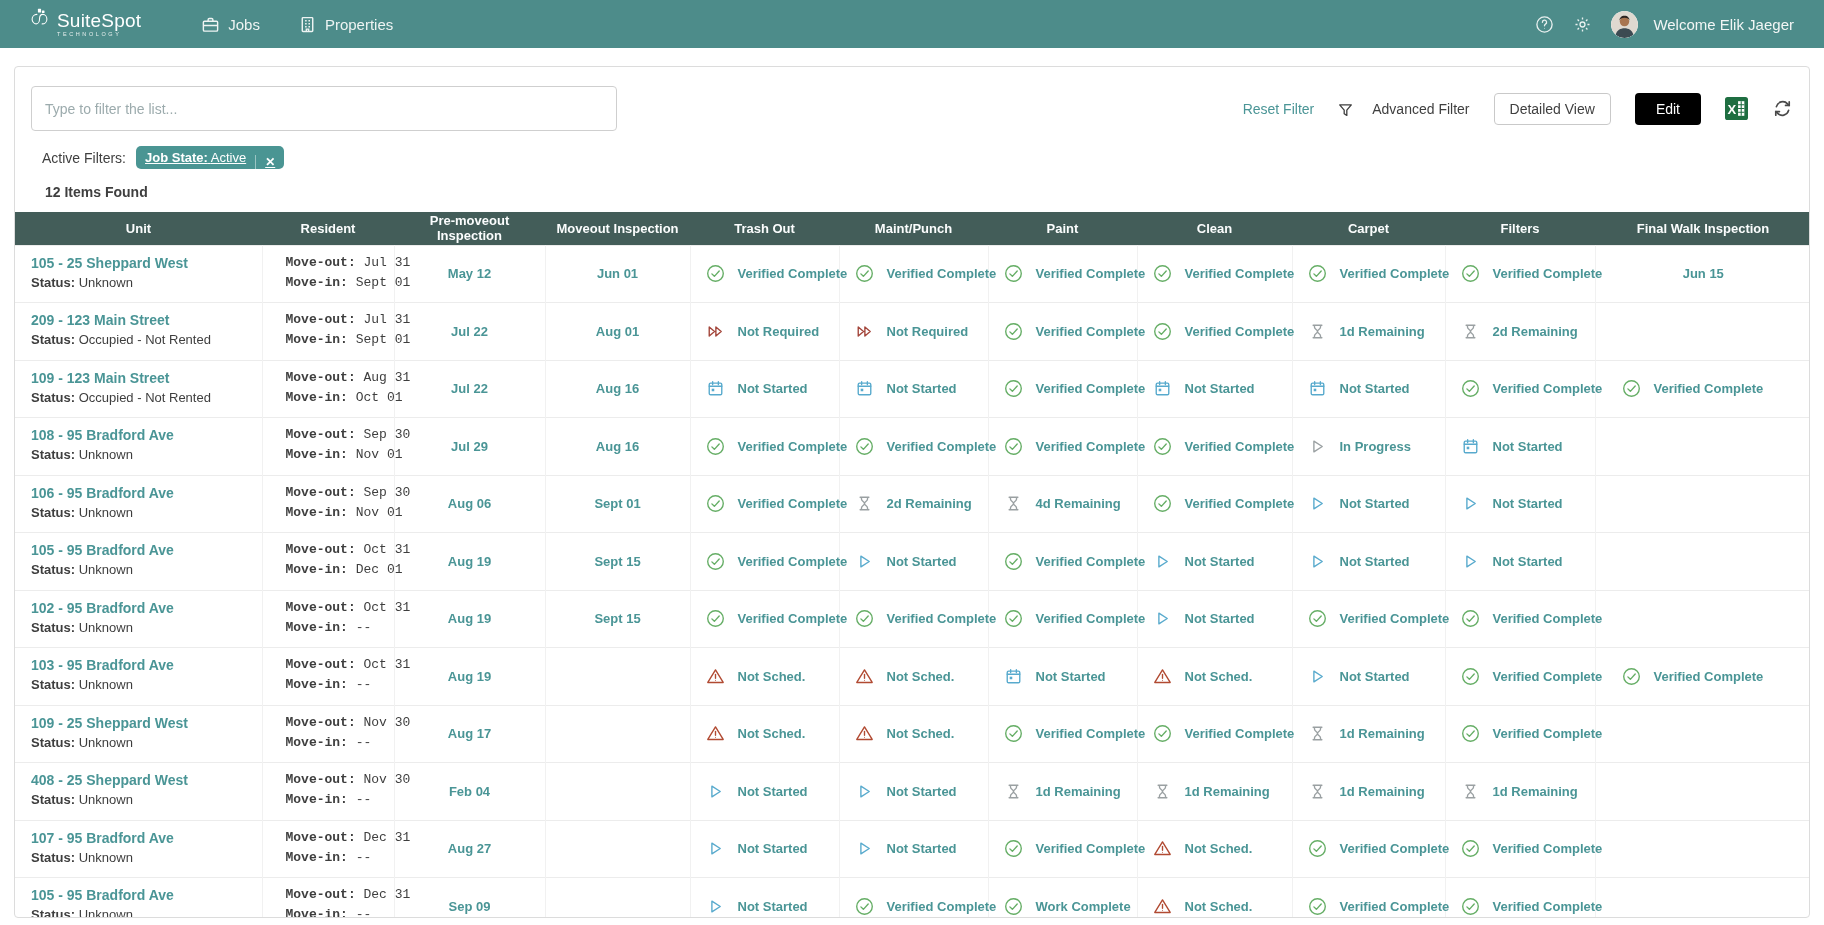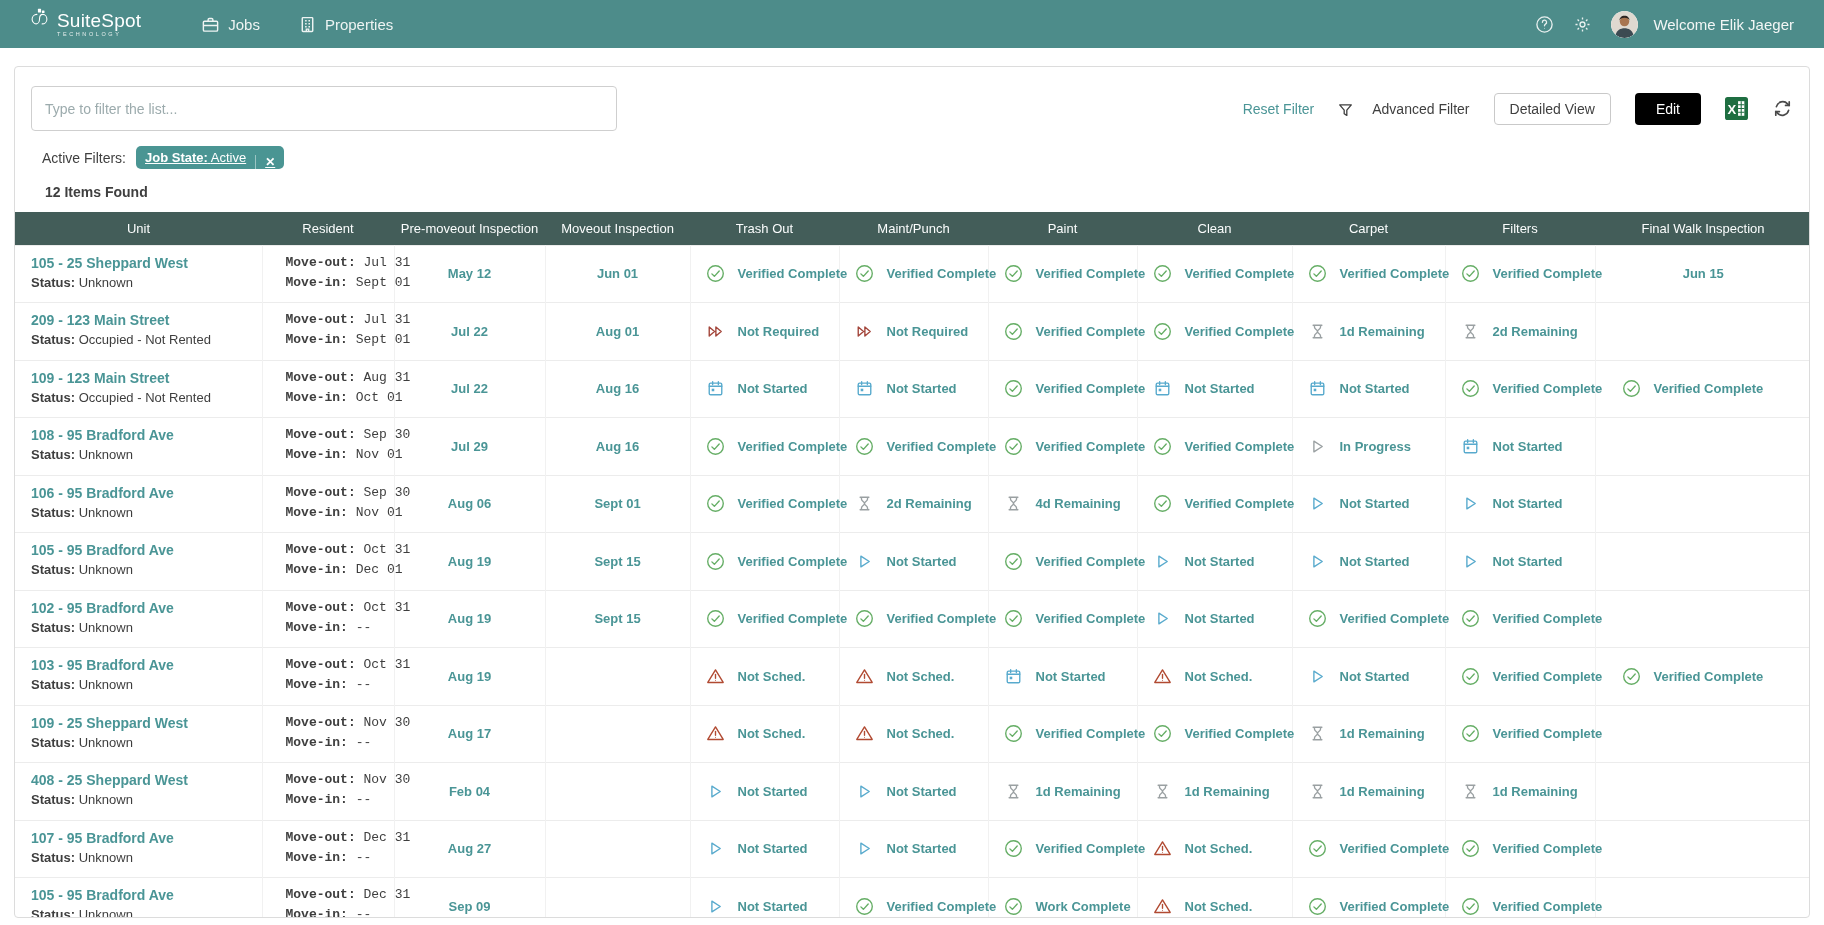--- a/index.html
+++ b/index.html
@@ -41,21 +41,21 @@
     border-radius:5px; font-size:13px; overflow:hidden;text-decoration:underline; }
   .chip-main { padding:4px 9px; }
   .chip-main b { font-weight:700; }
   .chip-x { display:flex; align-items:center; padding:0 9px; border-left:1px solid rgba(255,255,255,.45);
     font-weight:700; font-size:12px; cursor:pointer; }
 
   .count { margin:15px 0 12px 30px; font-size:14px; font-weight:700; color:#3f3f3f; }
 
   
   table.grid { width:100%; border-collapse:collapse; table-layout:fixed; }
-  .grid th { background:#435d59; color:#fbfdfd; font-size:13px; font-weight:400;
+  .grid th { background:#435d59; color:#fbfdfd; font-size:13px; font-weight:700;
     height:33px; text-align:center; padding:0 4px; }
   .grid td { height:57.5px; border-top:1px solid #ececec; border-right:1px solid #f1f1f1;
     vertical-align:middle; }
   .grid td:last-child { border-right:none; }
   td.c-unit { vertical-align:top; padding:9px 6px 0 16px; }
   td.c-res  { vertical-align:top; padding:9px 4px 0 23px;font-family:Liberation Mono, monospace; }
   .unit-link { color:#4a9596; font-size:14px; font-weight:600; cursor:pointer;
     white-space:nowrap; }
   .sub-line { margin-top:4px; font-size:13px; color:#3e3e3e; white-space:nowrap; }
   .sub-line b { font-weight:700; }

